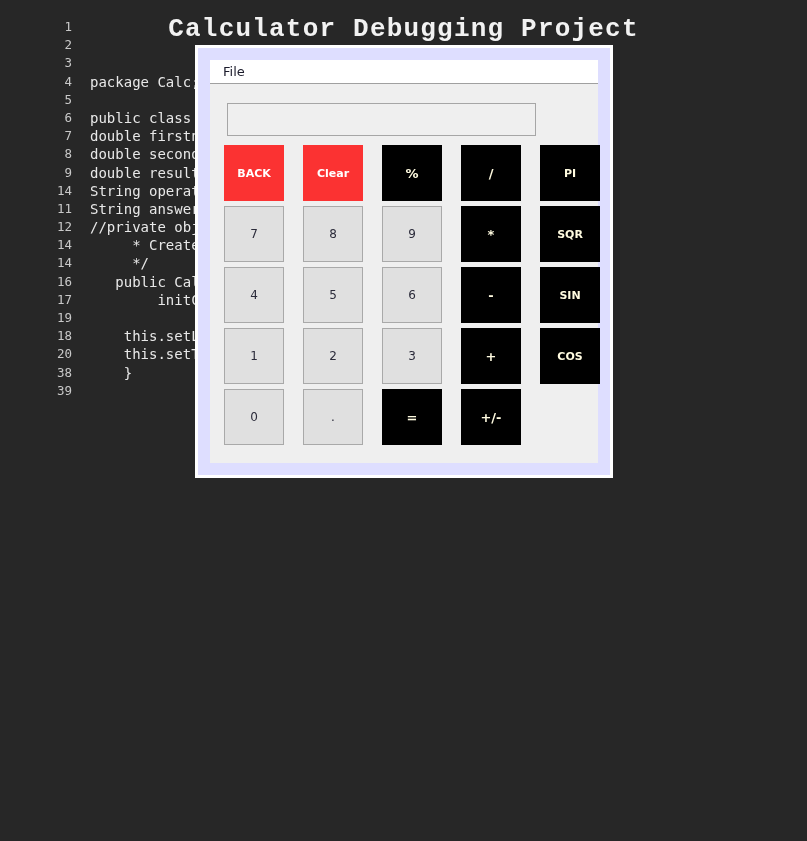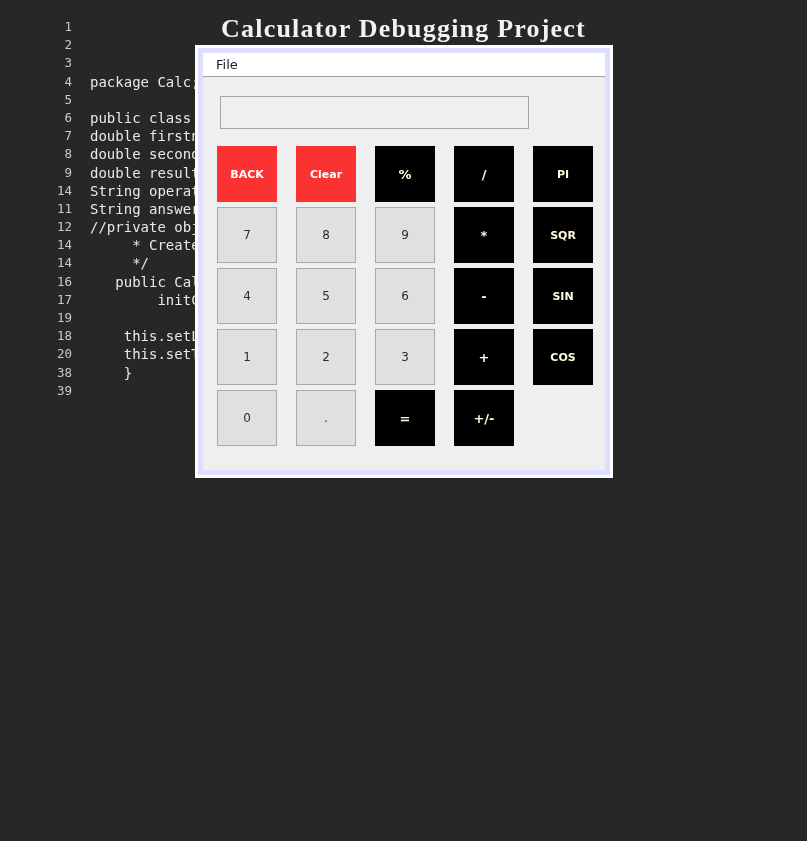--- a/index.html
+++ b/index.html
@@ -16,21 +16,21 @@
   }
 
   
   #page-title {
     position: absolute;
     left: 0;
     top: 14px;
     width: 807px;
     text-align: center;
     color: #f2f2f2;
-    font-family: Liberation Serif, serif;
+    font-family: Liberation Mono, monospace;
     font-weight: bold;
     font-size: 26px;
     letter-spacing: 1.2px;
     white-space: pre;
   }
 
   
   #code-area {
     position: absolute;
     left: 0;
@@ -72,21 +72,21 @@
     height: 433px;
     background: #ffffff;
     padding: 3px;
     box-sizing: border-box;
     z-index: 20;
   }
   #calc-inner-border {
     width: 100%;
     height: 100%;
     background: #dedeff;
-    padding: 5px;
+    padding: 12px;
     box-sizing: border-box;
   }
   #calc-body {
     width: 100%;
     height: 100%;
     background: #efefef;
     box-sizing: border-box;
     position: relative;
   }
 
@@ -117,21 +117,21 @@
     height: 33px;
     background: #efefef;
     border: 1px solid #a6a6a6;
     box-sizing: border-box;
   }
 
   
   #keypad {
     position: absolute;
     left: 14px;
-    top: 93px;
+    top: 85px;
     width: 380px;
   }
   .btn-row {
     display: flex;
     gap: 19px;
     margin-bottom: 5px;
   }
   .calc-btn {
     width: 60px;
     height: 56px;

